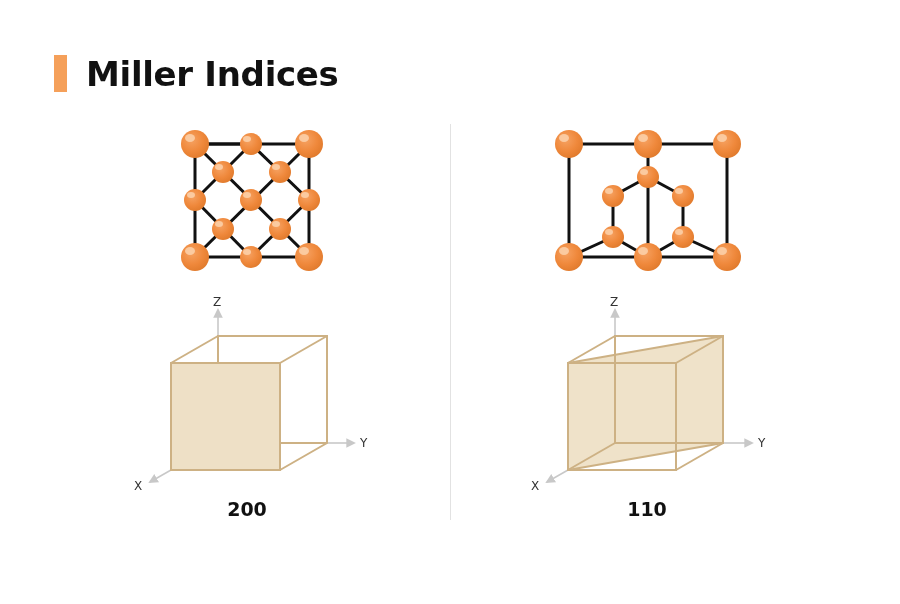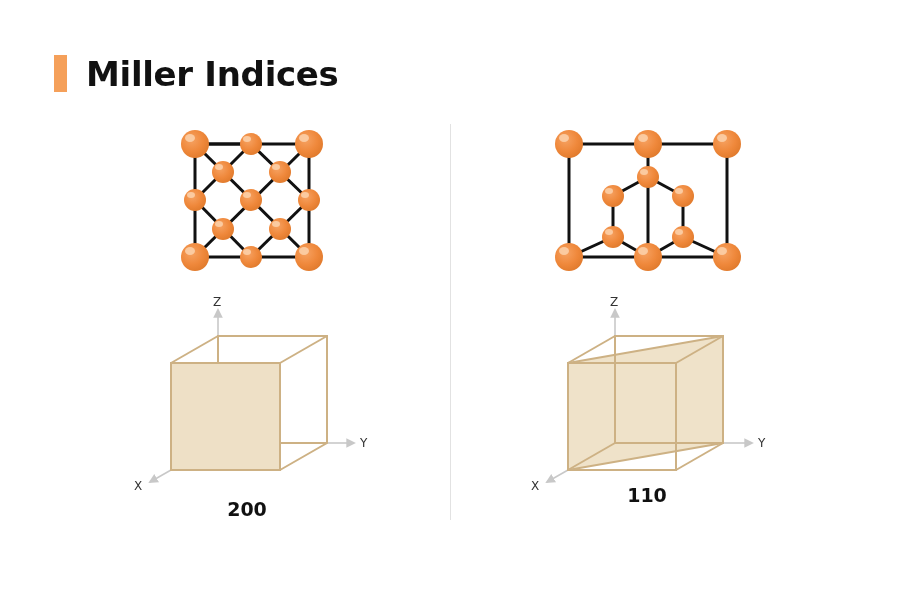--- a/index.html
+++ b/index.html
@@ -208,13 +208,13 @@
 
 <div class="axis" style="left:213px; top:295px;">Z</div>
 <div class="axis" style="left:360px; top:436px;">Y</div>
 <div class="axis" style="left:134px; top:479px;">X</div>
 
 <div class="axis" style="left:610px; top:295px;">Z</div>
 <div class="axis" style="left:758px; top:436px;">Y</div>
 <div class="axis" style="left:531px; top:479px;">X</div>
 
 <div class="label" style="left:207px; top:498px;">200</div>
-<div class="label" style="left:607px; top:484px;">110</div>
+<div class="label" style="left:607px; top:498px;">110</div>
 
 </body></html>

